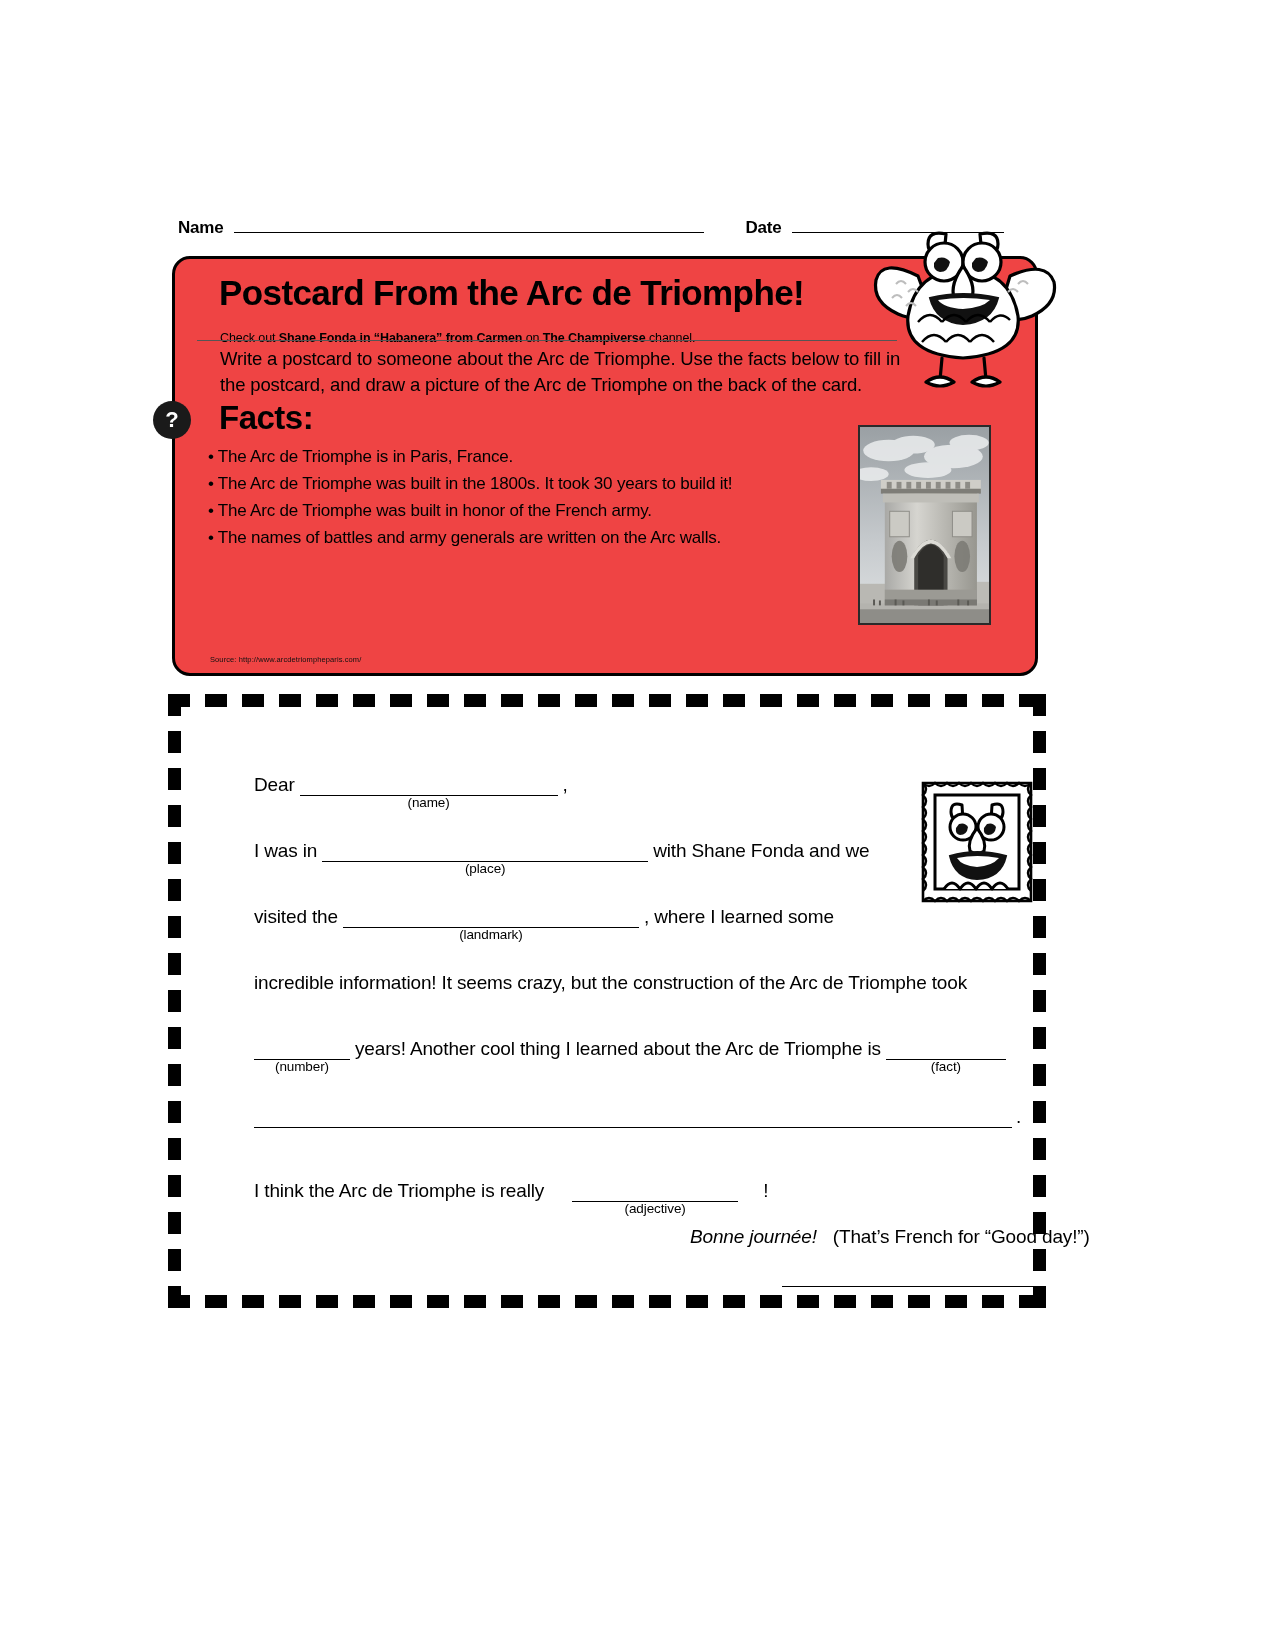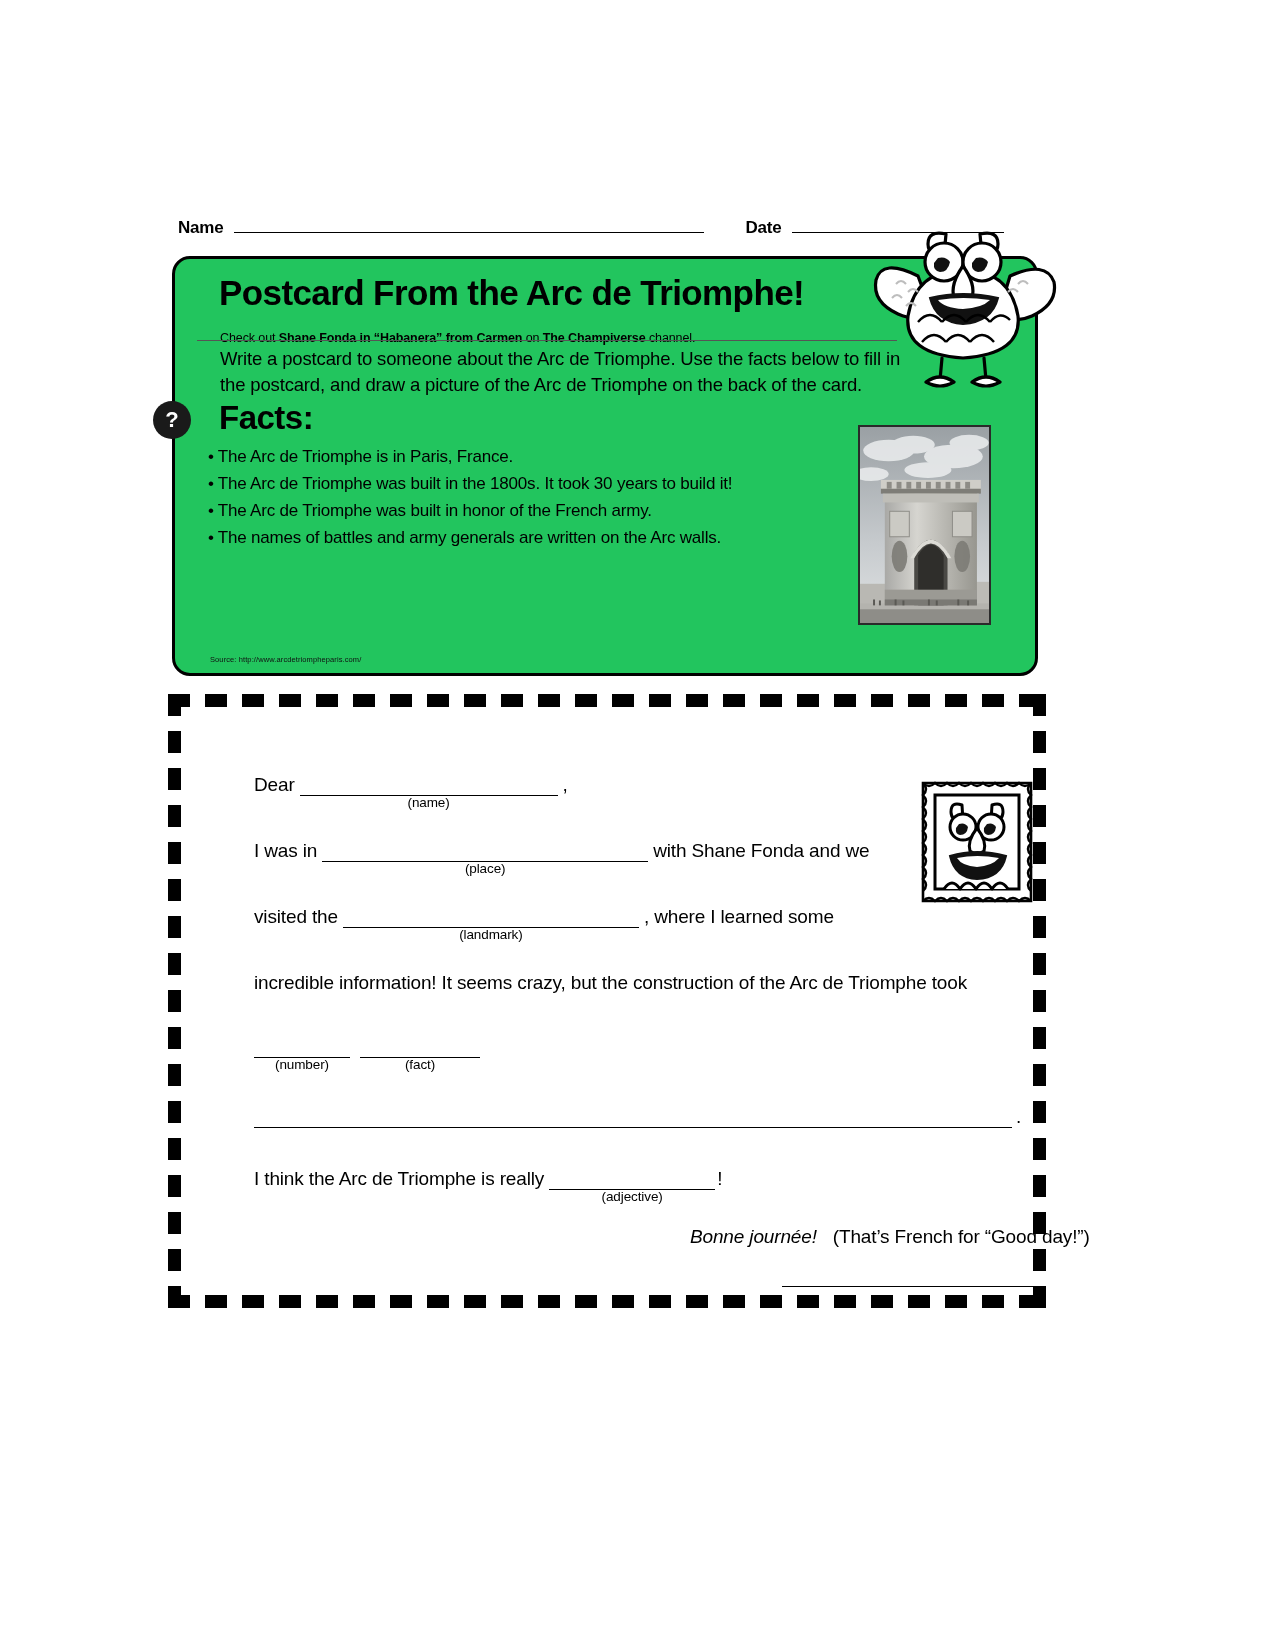--- a/index.html
+++ b/index.html
@@ -40,21 +40,21 @@
   .nd-rule.date { width: 212px; }
   .nd-label.date { margin-left: 42px; }
 
   
   .card {
     position: absolute;
     left: 172px; top: 256px;
     width: 866px; height: 420px;
     border: 3.5px solid #000;
     border-radius: 18px;
-    background: #22c55e;
+    background: #ef4444;
   }
   .card-inner { position: relative; width: 100%; height: 100%; }
 
   .card-title {
     position: absolute;
     left: 44px; top: 14px;
     font-size: 35px;
     font-weight: bold;
     letter-spacing: -0.6px;
     white-space: nowrap;
@@ -185,21 +185,21 @@
     letter-spacing: -0.1px;
   }
 
   
   .l-dear   { left: 42px;  top: 36px; }
   .l-wasin  { left: 42px;  top: 102px; }
   .l-visit  { left: 42px;  top: 168px; }
   .l-incred { left: 42px;  top: 234px; }
   .l-number { left: 42px;  top: 300px; }
   .l-longrule { left: 42px; top: 368px; }
-  .l-think  { left: 42px;  top: 430px; }
+  .l-think  { left: 42px;  top: 442px; gap: 23px; }
   .l-bonne  { left: 478px; top: 488px; gap: 16px; }
   .l-sign   { left: 570px; top: 548px; }
 
   .rule-long {
     width: 758px;
     border-bottom: 1.8px solid #000;
     height: 1px;
   }
   .rule-sign {
     width: 252px;
@@ -422,20 +422,21 @@
     </div>
 
     <div class="pc-line l-incred">
       <span>incredible information! It seems crazy, but the construction of the Arc de Triomphe took</span>
     </div>
 
     <div class="pc-line l-number">
       <span class="blank" style="width:96px;margin-left:0;">
         <span class="hint">(number)</span>
       </span>
+      <span>years! Another cool thing I learned about the Arc de Triomphe is</span>
       <span class="blank" style="width:120px;">
         <span class="hint">(fact)</span>
       </span>
     </div>
 
     <div class="pc-line l-longrule">
       <span class="rule-long"></span>
       <span style="margin-left:4px;">.</span>
     </div>
 

